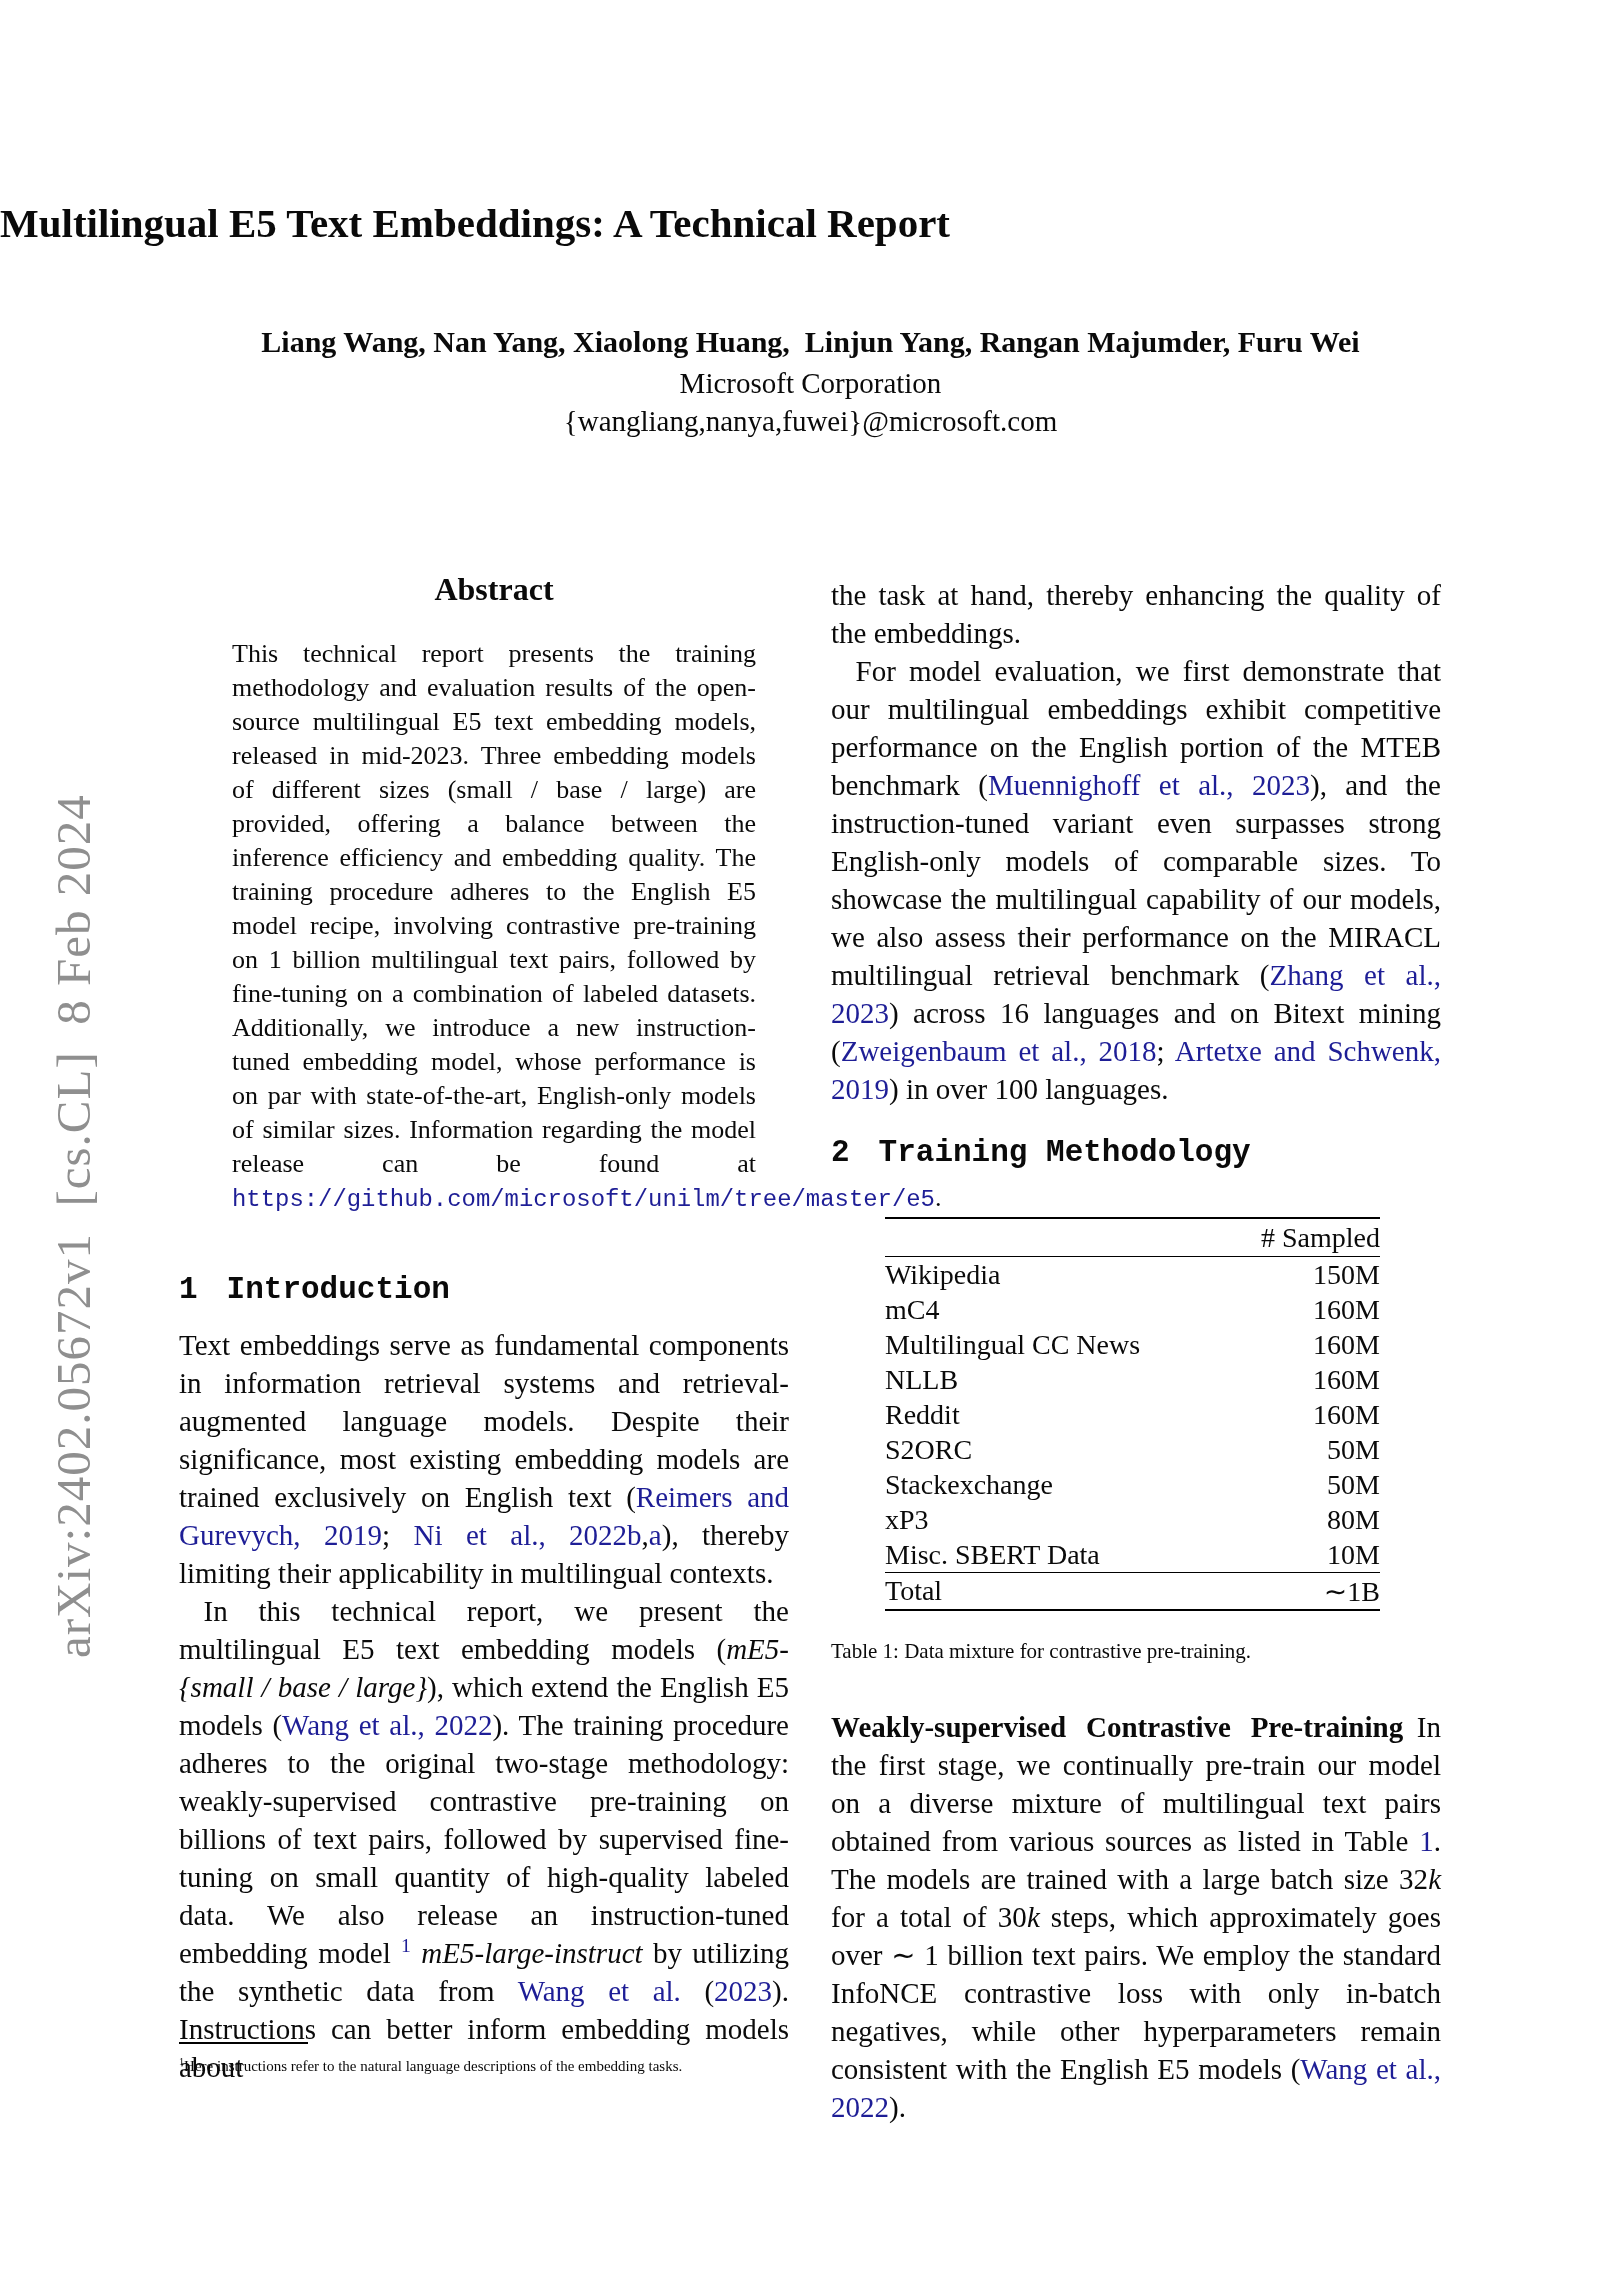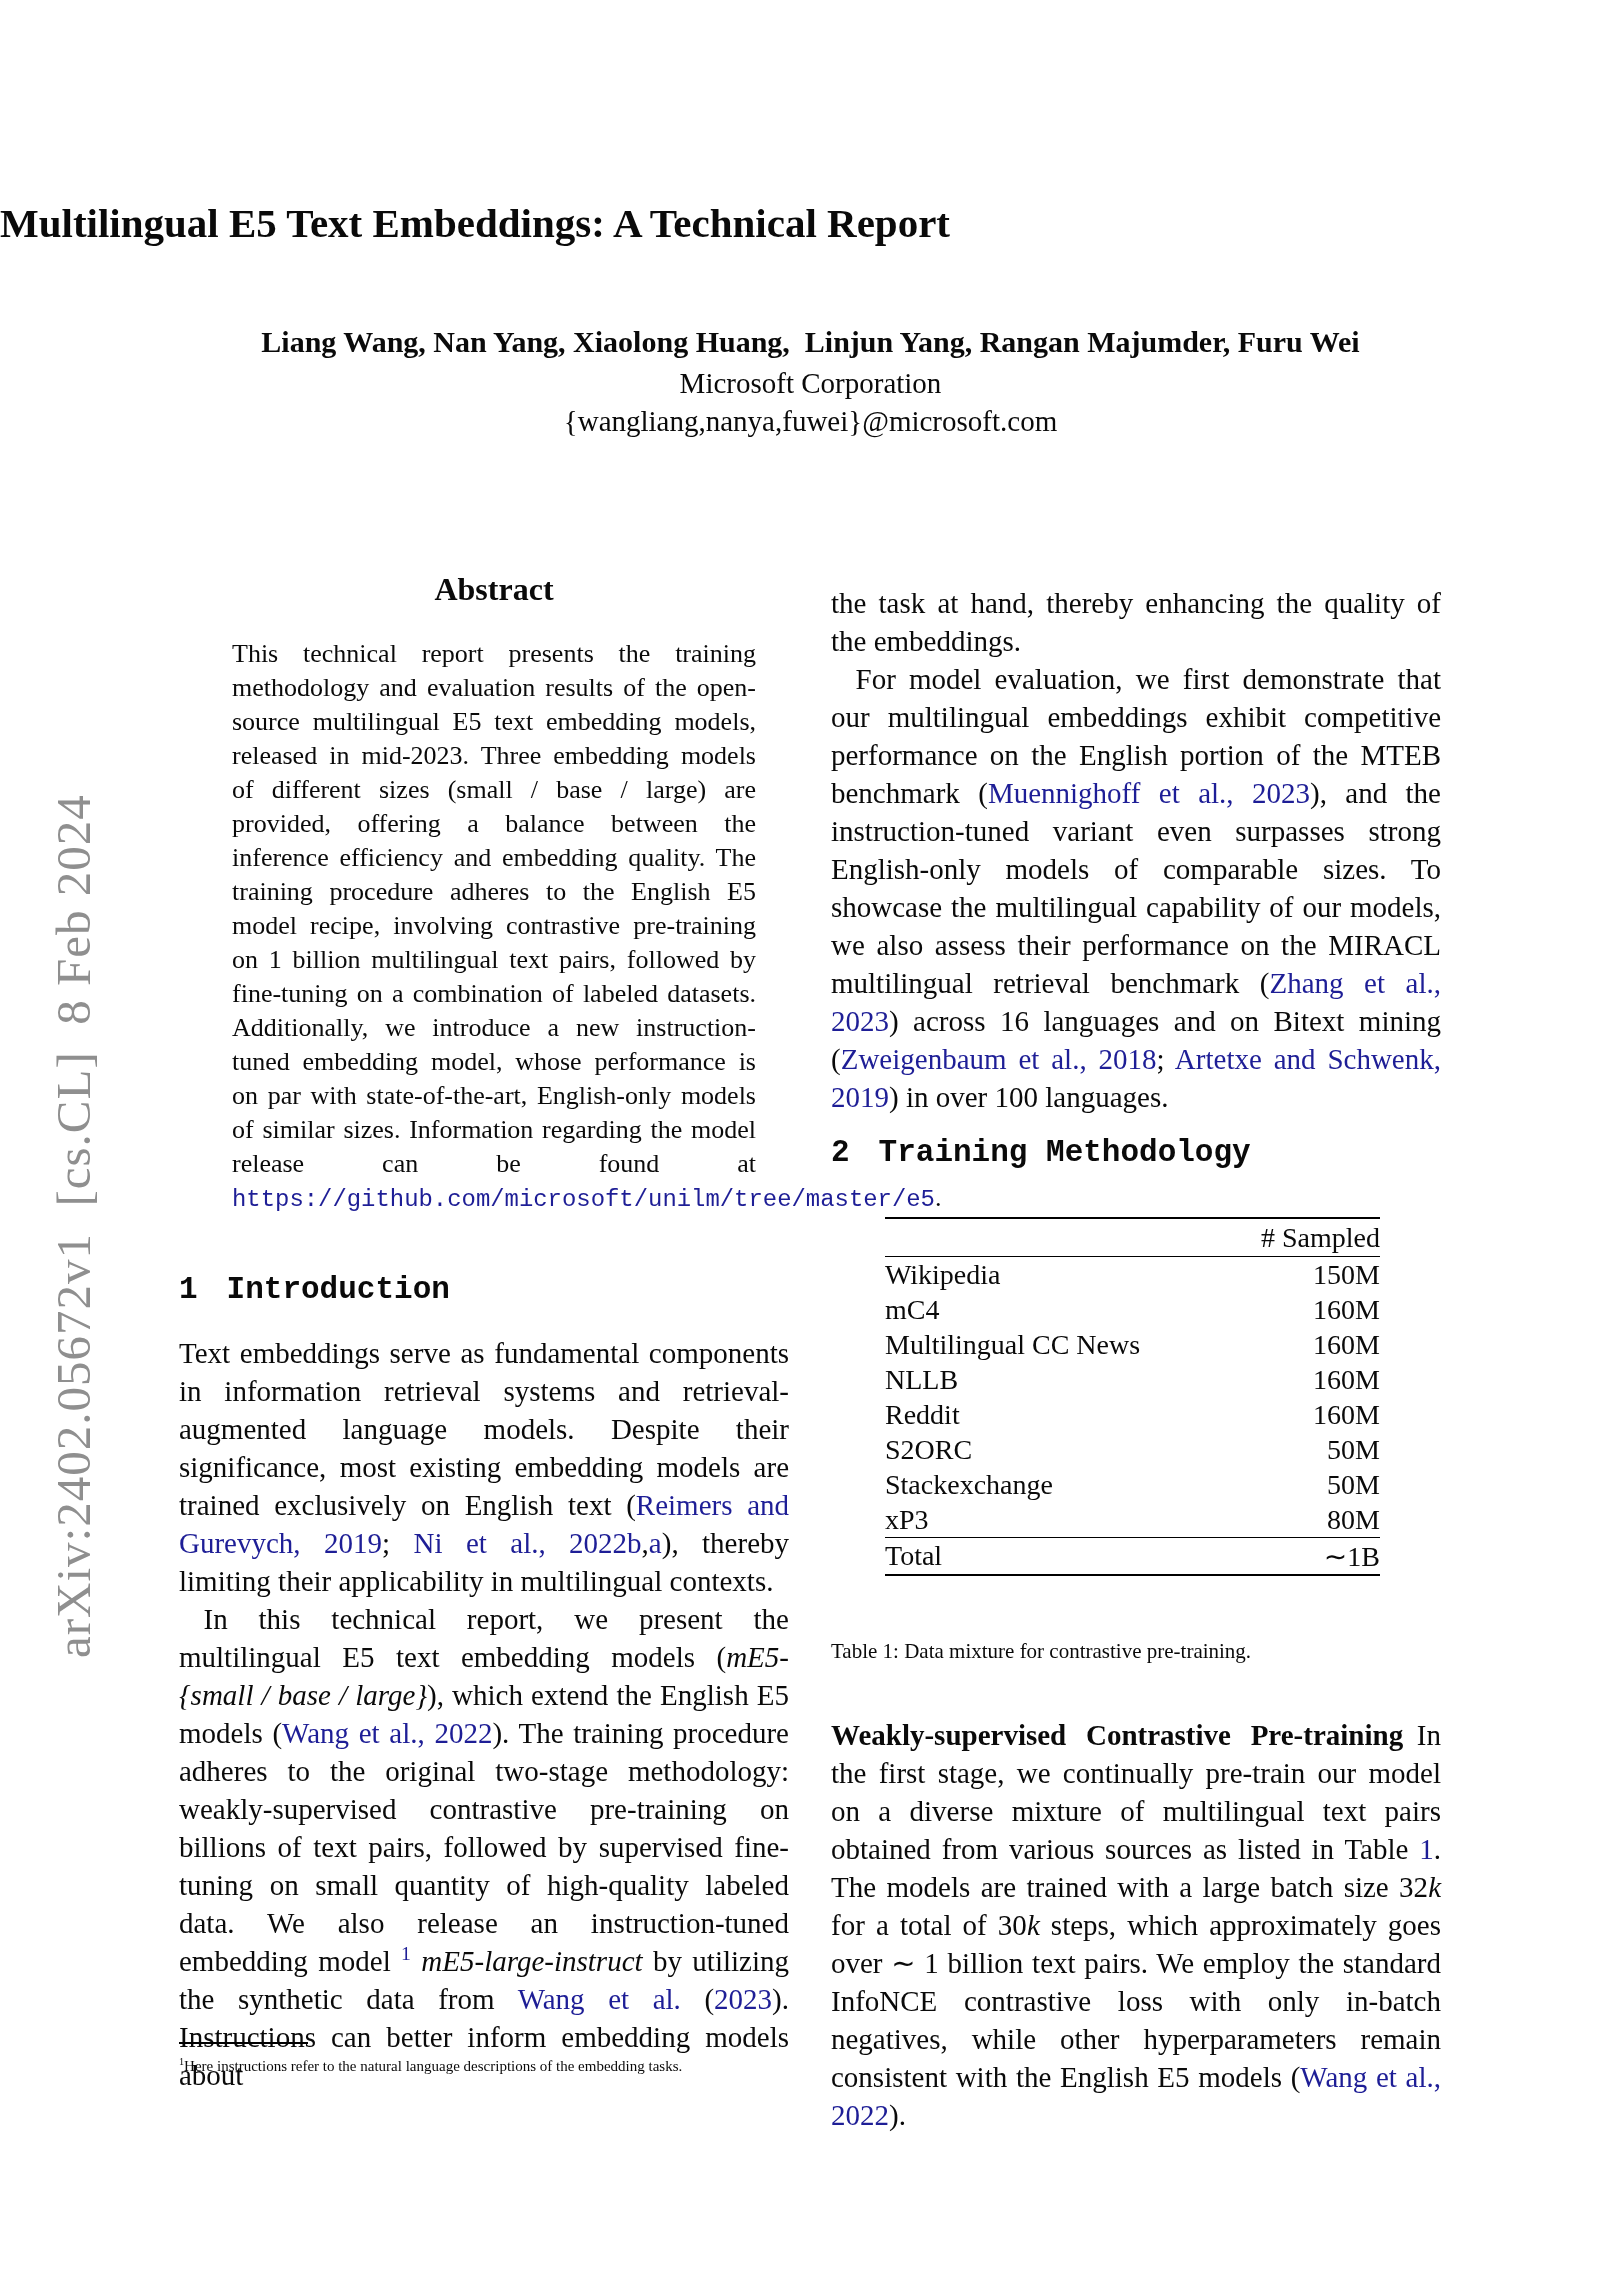--- a/index.html
+++ b/index.html
@@ -29,21 +29,21 @@
   .email{position:absolute;top:405px;left:0;width:100%;text-align:center;font-size:29px;}
   
   .abstract-head{position:absolute;left:232px;top:571px;width:524px;text-align:center;font-size:32px;font-weight:bold;}
   .abstract-body{position:absolute;left:232px;top:637px;width:524px;font-size:26px;line-height:34px;text-align:justify;}
   
   .sec{position:absolute;font-size:31px;font-weight:bold;font-family:Liberation Mono, monospace;}
   .sec .sec-num{display:inline-block;margin-right:29px;}
   .sec1{left:179px;top:1272px;}
   .sec2{left:831px;top:1135px;}
   
-  .body-block{font-size:29px;line-height:38px;text-align:justify;margin-top:8px;}
+  .body-block{font-size:29px;line-height:38px;text-align:justify;}
   .intro-text{position:absolute;left:179px;top:1326px;width:610px;}
   .indent{text-indent:24.5px;}
   .right-text{position:absolute;left:831px;top:576px;width:610px;}
   
   .footnote-rule{position:absolute;left:179px;top:2042px;width:129px;border-top:2px solid #000;}
   .footnote{position:absolute;left:179px;top:2052px;width:610px;font-size:15px;line-height:28px;text-align:justify;padding-left:11.8px;text-indent:-11.8px;}
   
   .table-wrap{position:absolute;left:885px;top:1217px;width:495px;}
   table{width:100%;border-collapse:collapse;font-size:28px;border-top:2px solid #000;border-bottom:2px solid #000;}
   thead th{font-weight:normal;border-bottom:1.5px solid #000;height:37px;}
@@ -132,20 +132,24 @@
             <td class="col-val">50M</td>
           </tr>
           <tr>
             <td>Stackexchange</td>
             <td class="col-val">50M</td>
           </tr>
           <tr>
             <td>xP3</td>
             <td class="col-val">80M</td>
           </tr>
+          <tr>
+            <td>Misc. SBERT Data</td>
+            <td class="col-val">10M</td>
+          </tr>
         </tbody>
       <tfoot>
         <tr>
           <td>Total</td>
           <td class="col-val">∼1B</td>
         </tr>
       </tfoot>
     </table>
   </div>
 

